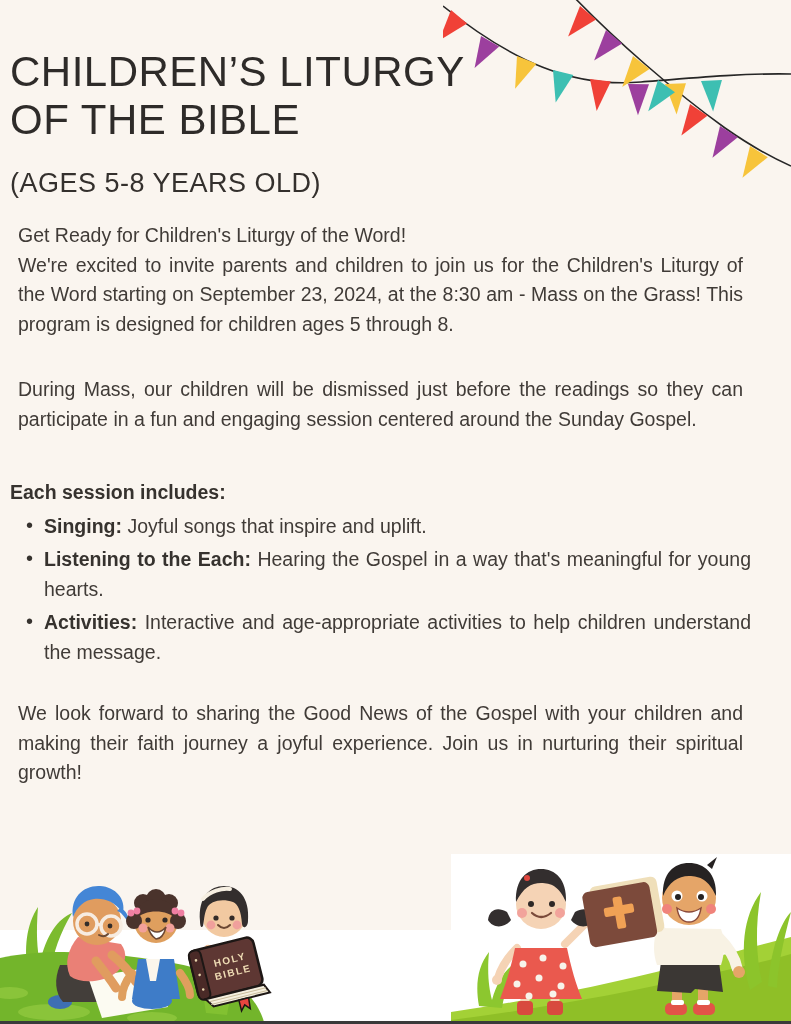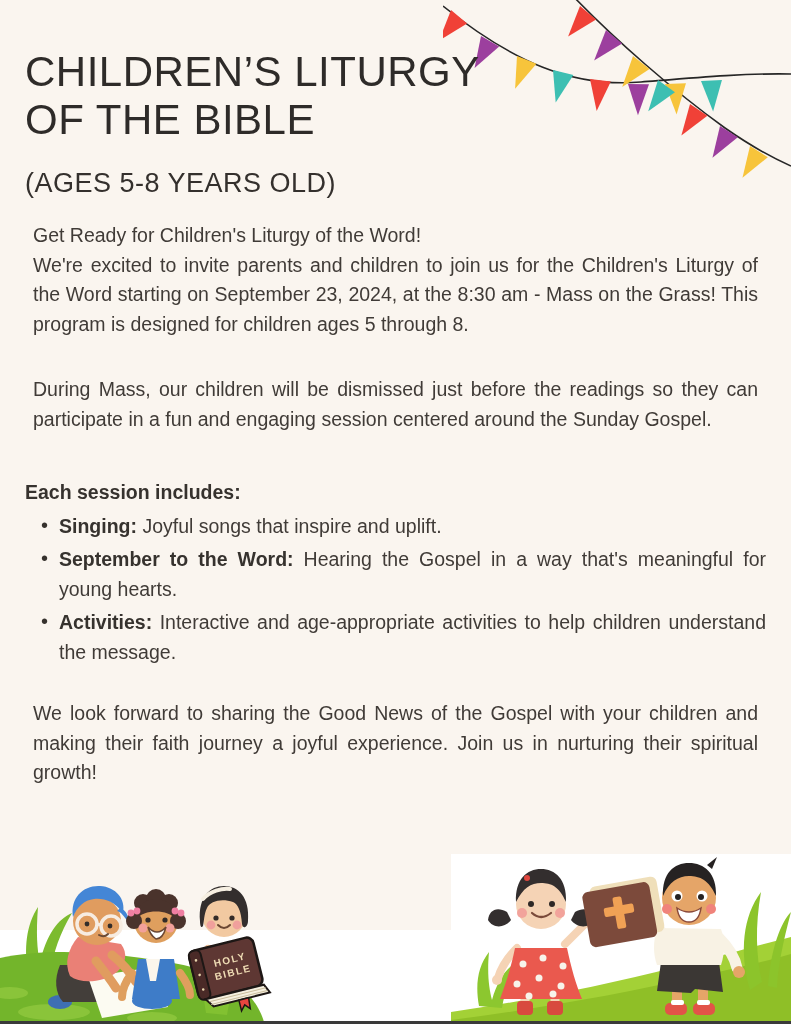--- a/index.html
+++ b/index.html
@@ -7,21 +7,21 @@
   .page{
     position:relative;
     width:791px;height:1024px;
     margin:0 auto;
     background:#FAF5EF;
     overflow:hidden;
     font-family:"Liberation Sans","DejaVu Sans",sans-serif;
     color:#403B37;
   }
   .bunting{position:absolute;top:0;right:0;width:348px;height:178px;}
-  .content{position:absolute;left:25px;top:0;width:741px;}
+  .content{position:absolute;left:10px;top:0;width:741px;}
   .title{
     margin:48px 0 0;
     font-size:42px;line-height:48px;font-weight:500;
     letter-spacing:0.5px;color:#2E2B29;
   }
   .subtitle{
     margin-top:23px;
     font-size:27px;line-height:32px;font-weight:400;
     letter-spacing:0.5px;color:#34302D;
   }
@@ -87,21 +87,21 @@
     </p>
 
     <p class="body-text p2">During Mass, our children will be dismissed just before the readings so they can participate in a fun and engaging session centered around the Sunday Gospel.</p>
 
     <h3 class="session-heading">Each session includes:</h3>
     <ul class="session-list body-text">
       <li>
         <strong>Singing:</strong><span> Joyful songs that inspire and uplift.</span>
       </li>
       <li>
-        <strong>September to the Word:</strong><span> Hearing the Gospel in a way that's meaningful for young hearts.</span>
+        <strong>Listening to the Each:</strong><span> Hearing the Gospel in a way that's meaningful for young hearts.</span>
       </li>
       <li>
         <strong>Activities:</strong><span> Interactive and age-appropriate activities to help children understand the message.</span>
       </li>
     </ul>
 
     <p class="body-text closing">We look forward to sharing the Good News of the Gospel with your children and making their faith journey a joyful experience. Join us in nurturing their spiritual growth!</p>
   </div>
 
   <div class="white-band"></div>

